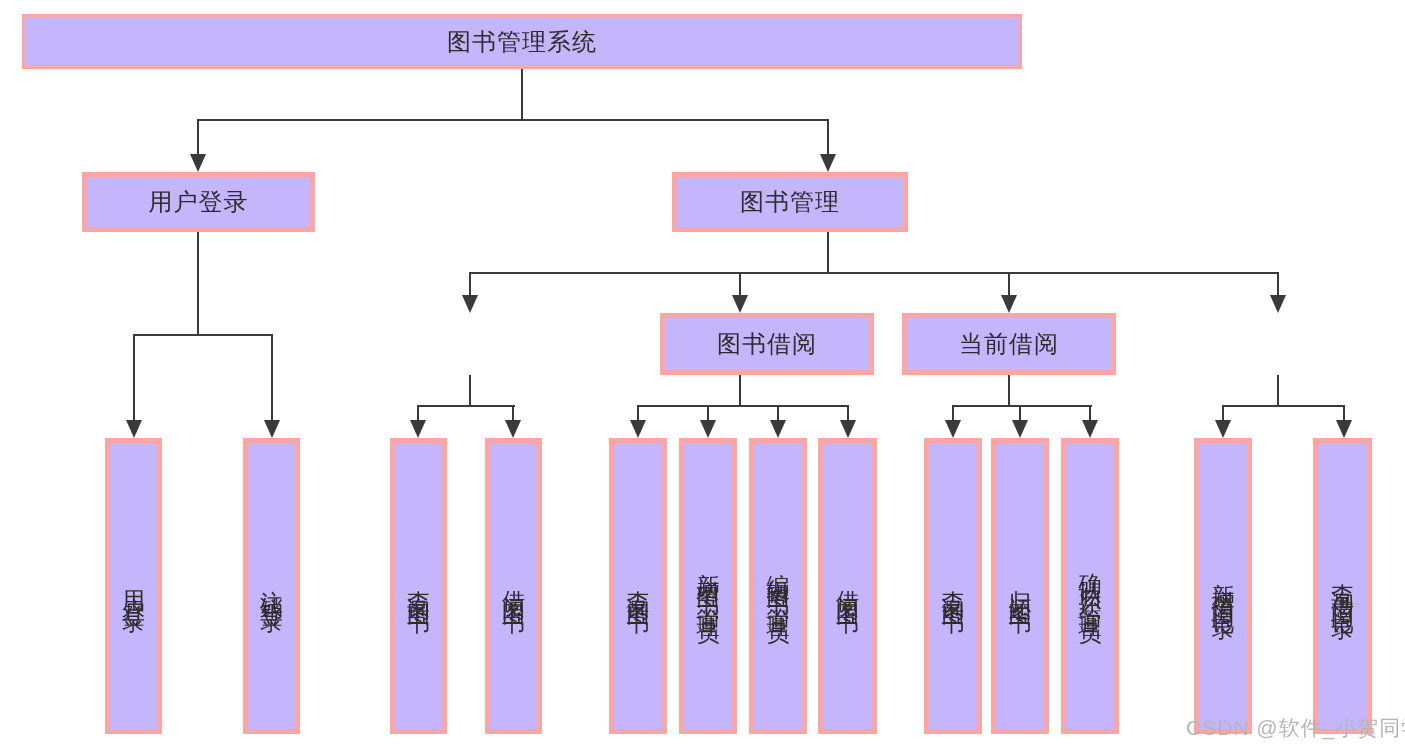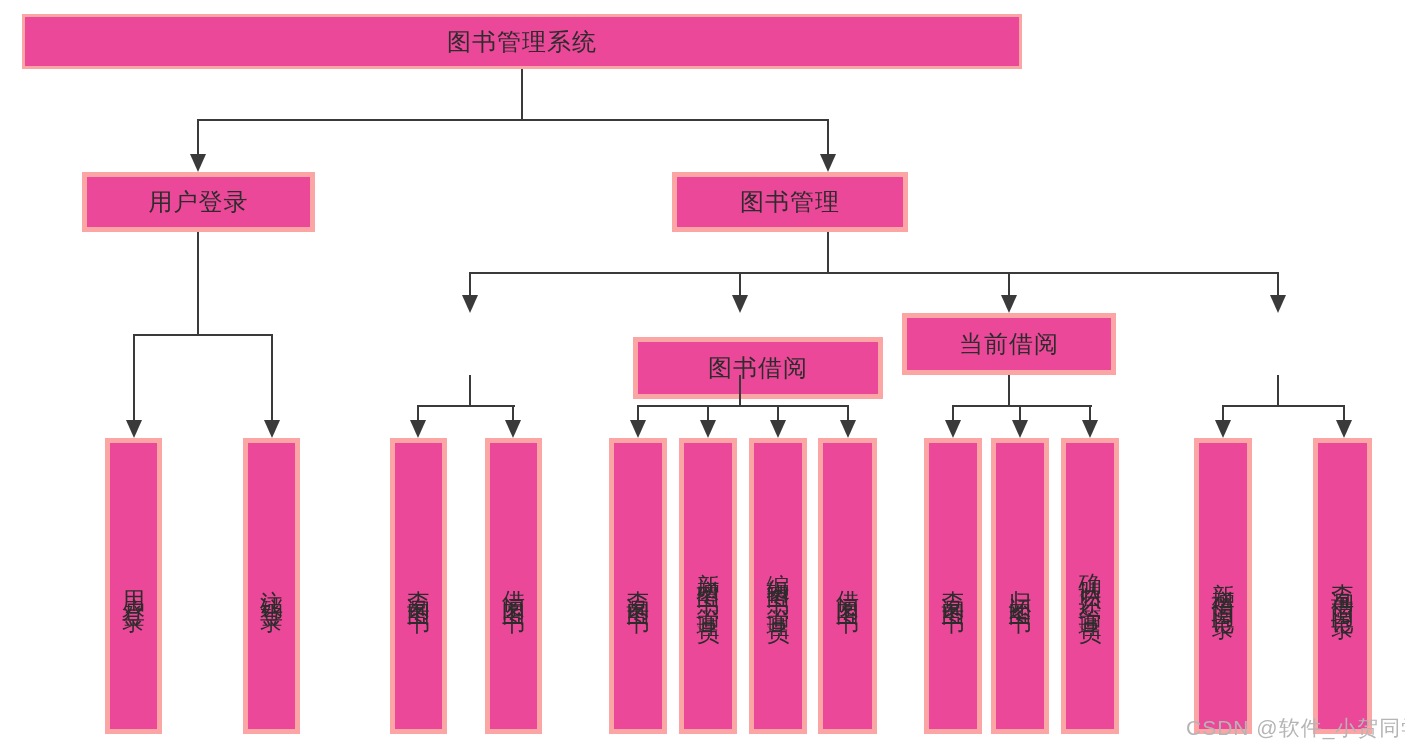--- a/index.html
+++ b/index.html
@@ -7,21 +7,21 @@
     position: relative;
     width: 1405px;
     height: 747px;
     background: #ffffff;
     font-family: "Liberation Sans", "DejaVu Sans", sans-serif;
     overflow: hidden;
   }
   .box {
     position: absolute;
     box-sizing: border-box;
-    background: #ec4899;
+    background: #c4b5fd;
     border: 5px solid #fca5a5;
     display: flex;
     align-items: center;
     justify-content: center;
     color: #2c2c2c;
     font-size: 24px;
     letter-spacing: 1px;
   }
   .root  { top: 14px;  height: 55px; border-width: 3px; }
   .l1    { top: 172px; height: 60px; }
@@ -89,21 +89,21 @@
   <div class="line" style="left:469px; top:272px; width:810px; height:2px;"></div>
   <div class="line" style="left:469px;  top:272px; width:2px; height:23px;"></div>
   <div class="line" style="left:739px;  top:272px; width:2px; height:23px;"></div>
   <div class="line" style="left:1008px; top:272px; width:2px; height:23px;"></div>
   <div class="line" style="left:1277px; top:272px; width:2px; height:23px;"></div>
   <div class="arrow" style="left:462px;  top:295px;"></div>
   <div class="arrow" style="left:732px;  top:295px;"></div>
   <div class="arrow" style="left:1001px; top:295px;"></div>
   <div class="arrow" style="left:1270px; top:295px;"></div>
 
-  <div class="box l2" style="left:633px;  width:250px;margin-top:24px;">
+  <div class="box l2" style="left:660px;  width:214px;">
     <span>图书借阅</span>
   </div>
   <div class="box l2" style="left:902px;  width:214px;font-family:Liberation Serif, serif;">
     <span>当前借阅</span>
   </div>
 
   <div class="line" style="left:469px; top:375px; width:2px; height:32px;"></div>
   <div class="line" style="left:417px; top:405px; width:98px; height:2px;"></div>
   <div class="line" style="left:417px; top:405px; width:2px; height:15px;"></div>
   <div class="line" style="left:512px; top:405px; width:2px; height:15px;"></div>

